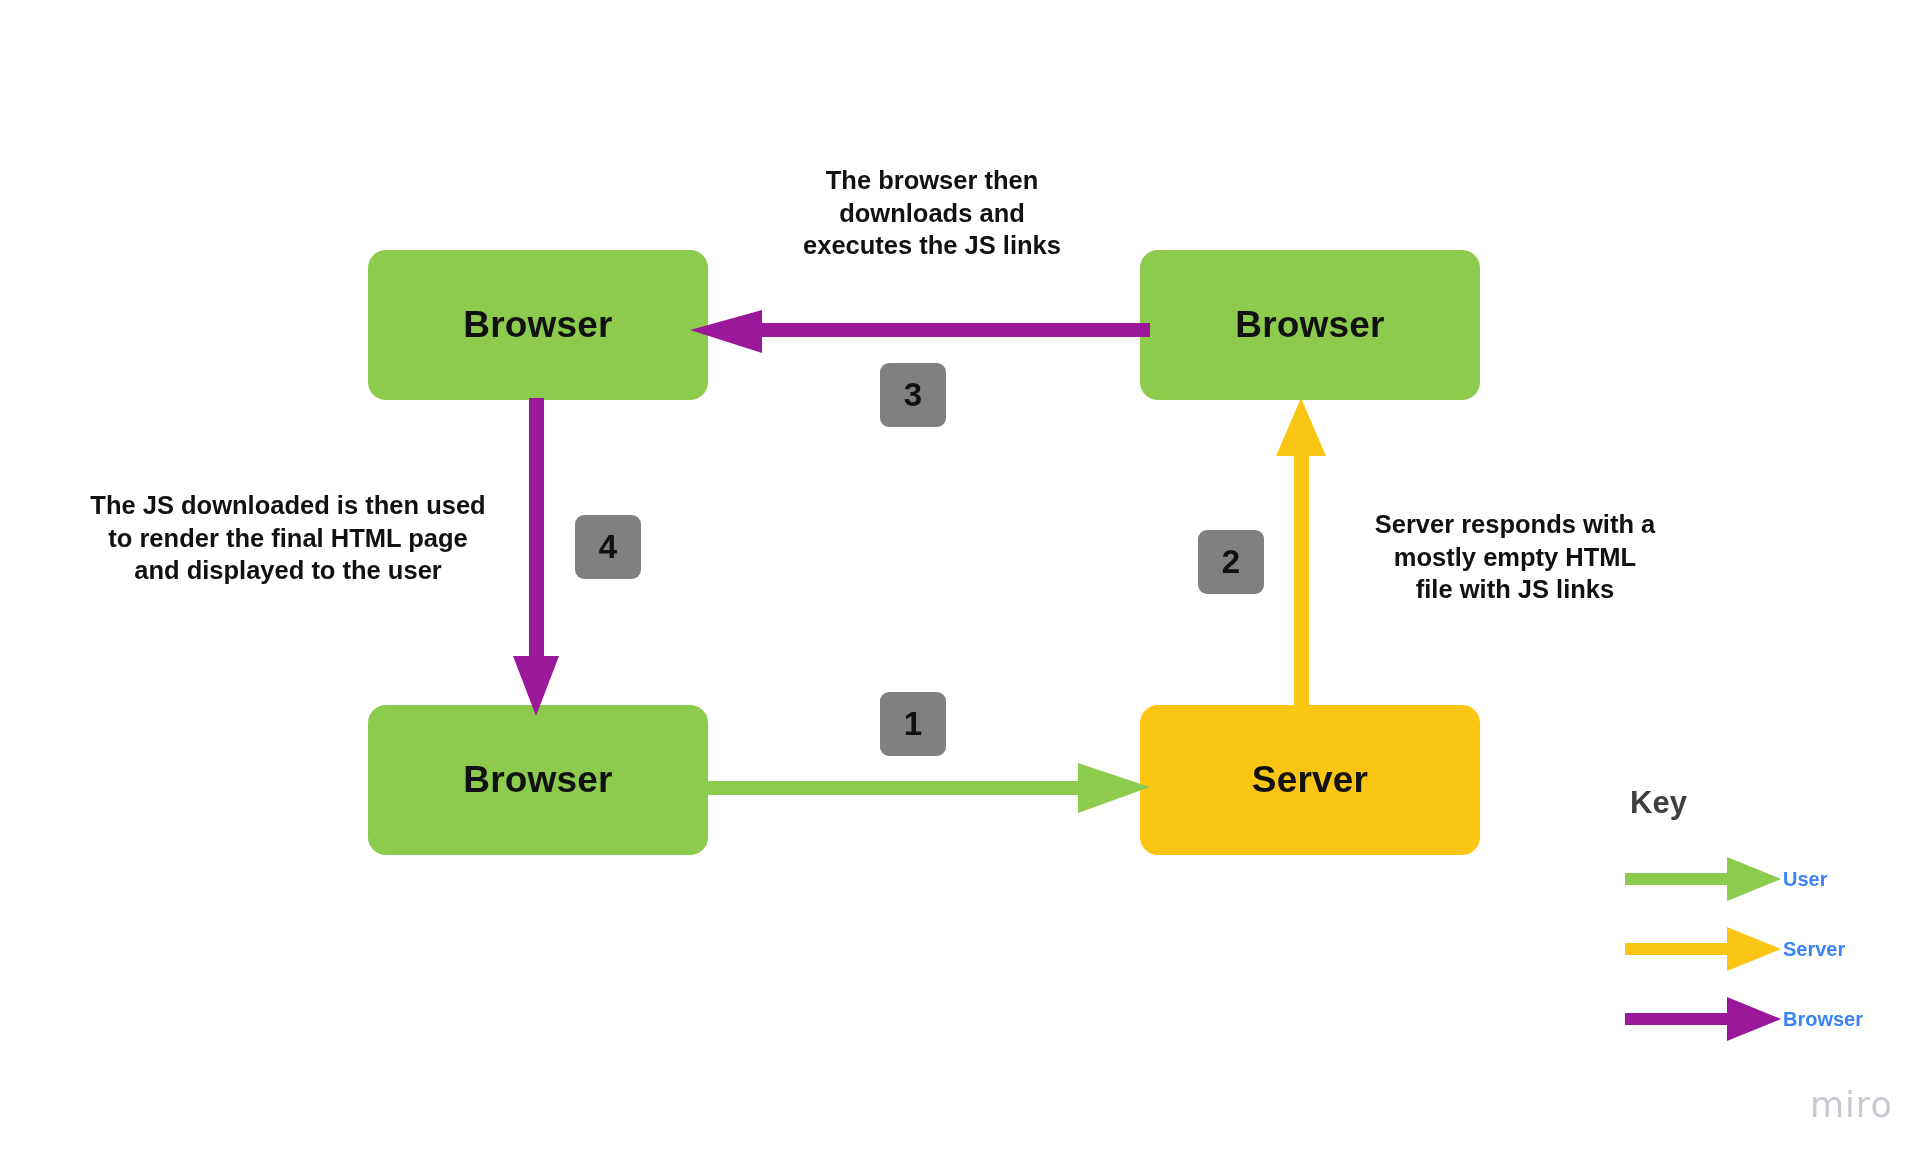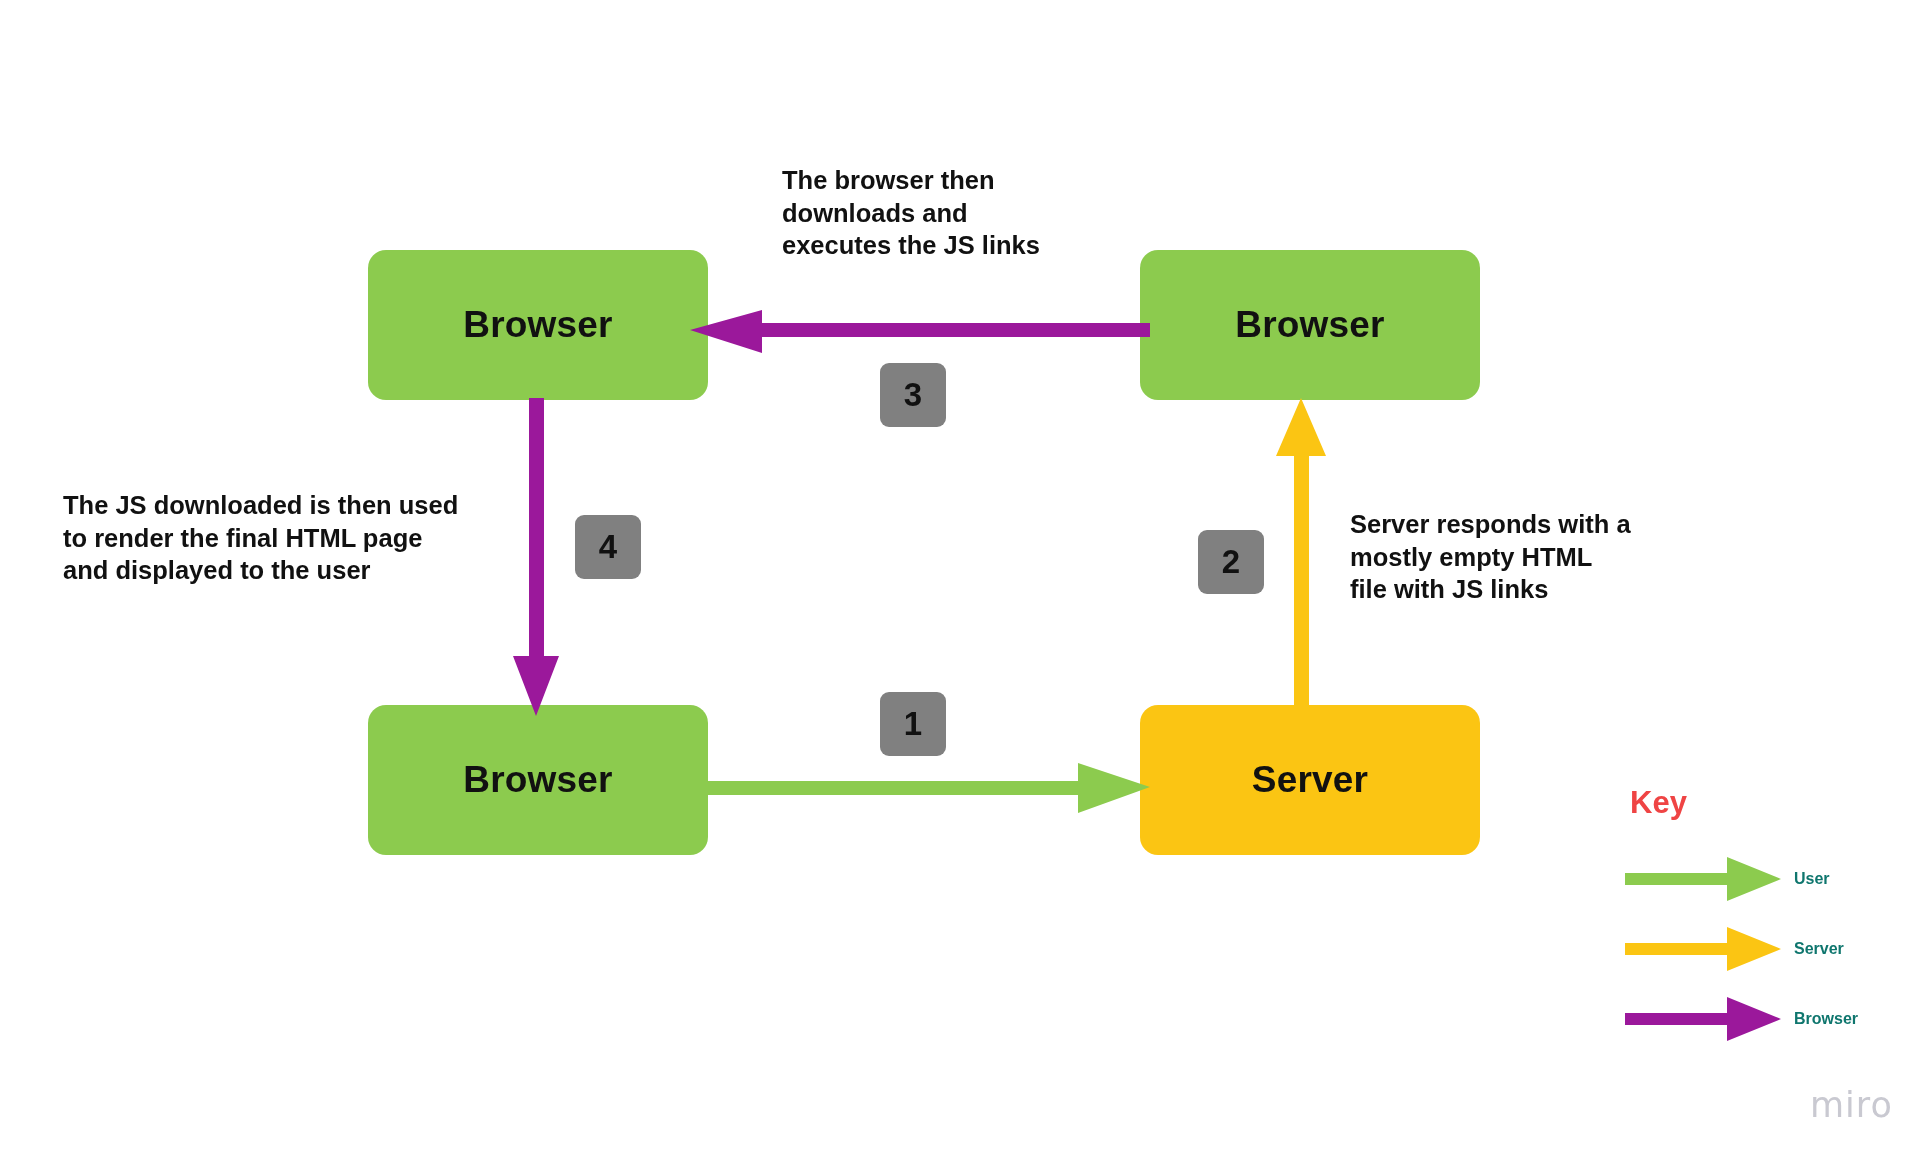--- a/index.html
+++ b/index.html
@@ -10,20 +10,21 @@
   }
   body {
     font-family: "Liberation Sans", "DejaVu Sans", sans-serif;
   }
   #canvas {
     position: relative;
     width: 1920px;
     height: 1158px;
     background: #ffffff;
     overflow: hidden;
+    text-align: center;
   }
   .node {
     position: absolute;
     border-radius: 18px;
     display: flex;
     align-items: center;
     justify-content: center;
     color: #111111;
     font-weight: bold;
     font-size: 37px;
@@ -58,32 +59,32 @@
   .arrow-svg {
     position: absolute;
     overflow: visible;
     pointer-events: none;
   }
 
   .key-title {
     position: absolute;
     font-weight: bold;
     font-size: 31px;
-    color: #ef4444;
+    color: #404040;
   }
   .key-row {
     position: absolute;
     display: flex;
     align-items: center;
   }
   .key-label {
     font-weight: bold;
-    font-size: 16px;
-    color: #0f766e;
-    margin-left: 13px;
+    font-size: 20px;
+    color: #3b82f6;
+    margin-left: 2px;
   }
   .watermark {
     position: absolute;
     font-size: 35px;
     color: #c9c9d1;
     letter-spacing: 1px;
     font-family: "DejaVu Sans", sans-serif;
   }
 </style>
 </head>

